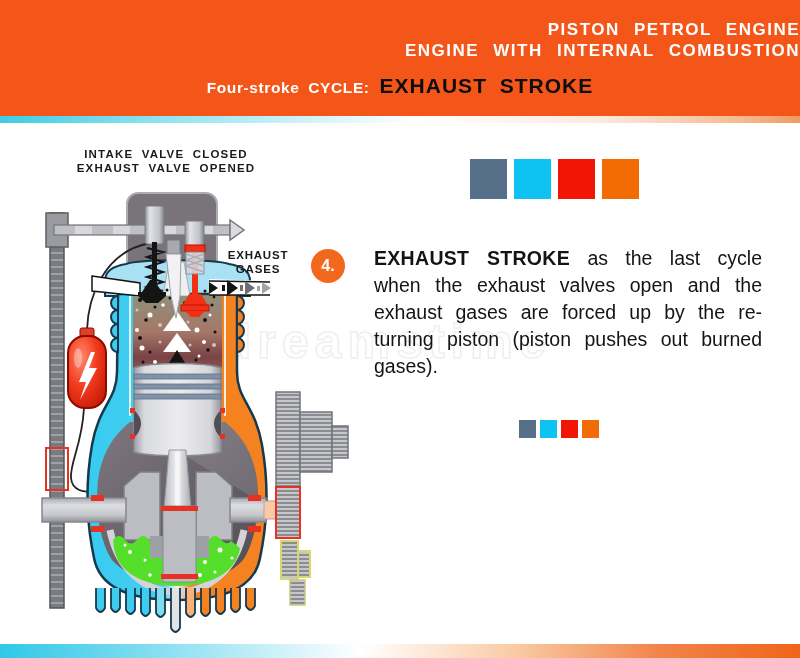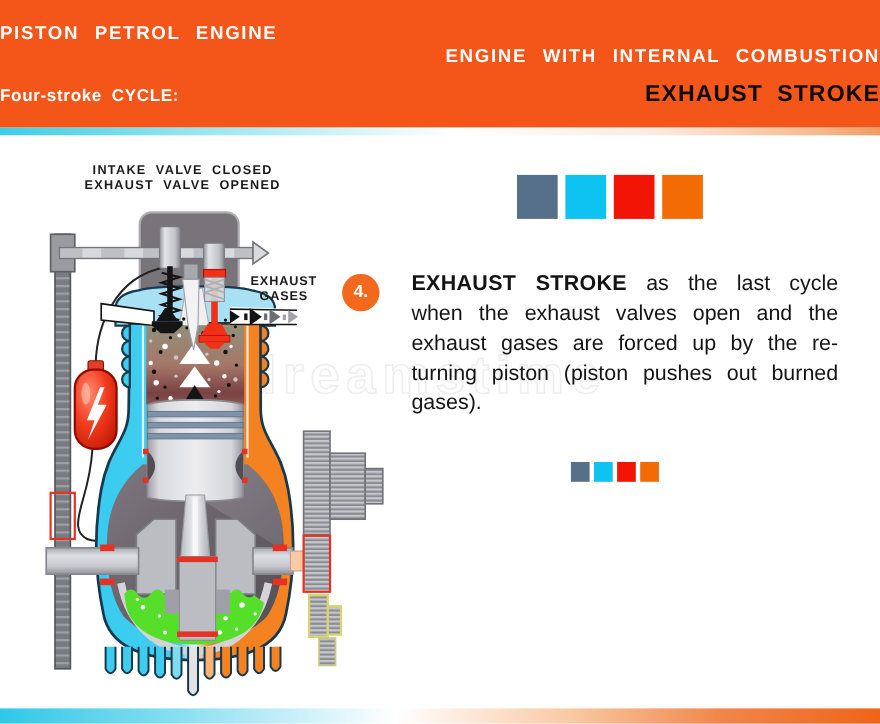--- a/index.html
+++ b/index.html
@@ -1,25 +1,25 @@
 <!DOCTYPE html>
 <html><head>
 <meta charset="utf-8">
 <style>
   html,body{margin:0;padding:0;}
   body{width:800px;height:658px;position:relative;background:#ffffff;overflow:hidden;
        font-family:"Liberation Sans", sans-serif;}
   .abs{position:absolute;}
   
   .banner{left:0;top:0;width:800px;height:116px;background:#F4561A;}
-  .banner .t1{left:0;top:20px;width:800px;text-align:left;color:#ffffff;font-size:17px;
+  .banner .t1{left:0;top:20px;width:800px;text-align:right;color:#ffffff;font-size:17px;
               font-weight:bold;letter-spacing:1.5px;word-spacing:8px;}
   .banner .t2{left:0;top:41px;width:800px;text-align:right;color:#ffffff;font-size:17px;
               font-weight:bold;letter-spacing:1.5px;word-spacing:8px;}
-  .cycleRow{left:0;top:74px;width:800px;display:flex;justify-content:space-between;align-items:baseline;gap:10px;}
+  .cycleRow{left:0;top:74px;width:800px;display:flex;justify-content:center;align-items:baseline;gap:10px;}
   .cycleLabel{color:#ffffff;font-size:15.5px;font-weight:bold;letter-spacing:.6px;word-spacing:4px;}
   .cycleValue{color:#0d0d0d;font-size:21px;font-weight:bold;letter-spacing:1px;word-spacing:6px;}
   .stripeTop{left:0;top:116px;width:800px;height:7px;
      background:linear-gradient(90deg,#3ECDE6 0%,#8FE3F0 20%,#ffffff 52%,#FBEADF 75%,#F5B98E 93%,#F19A60 100%);}
   .stripeBottom{left:0;top:644px;width:800px;height:14px;
      background:linear-gradient(90deg,#2FC8E8 0%,#7FDCF0 18%,#ffffff 45%,#F9C9A2 65%,#F2854B 82%,#EF6418 100%);}
   
   .watermark{left:222px;top:314px;font-size:48px;font-weight:bold;letter-spacing:6px;
      color:rgba(255,255,255,0);-webkit-text-stroke:1.5px #E4E4E8;opacity:.6;z-index:1;}
   

